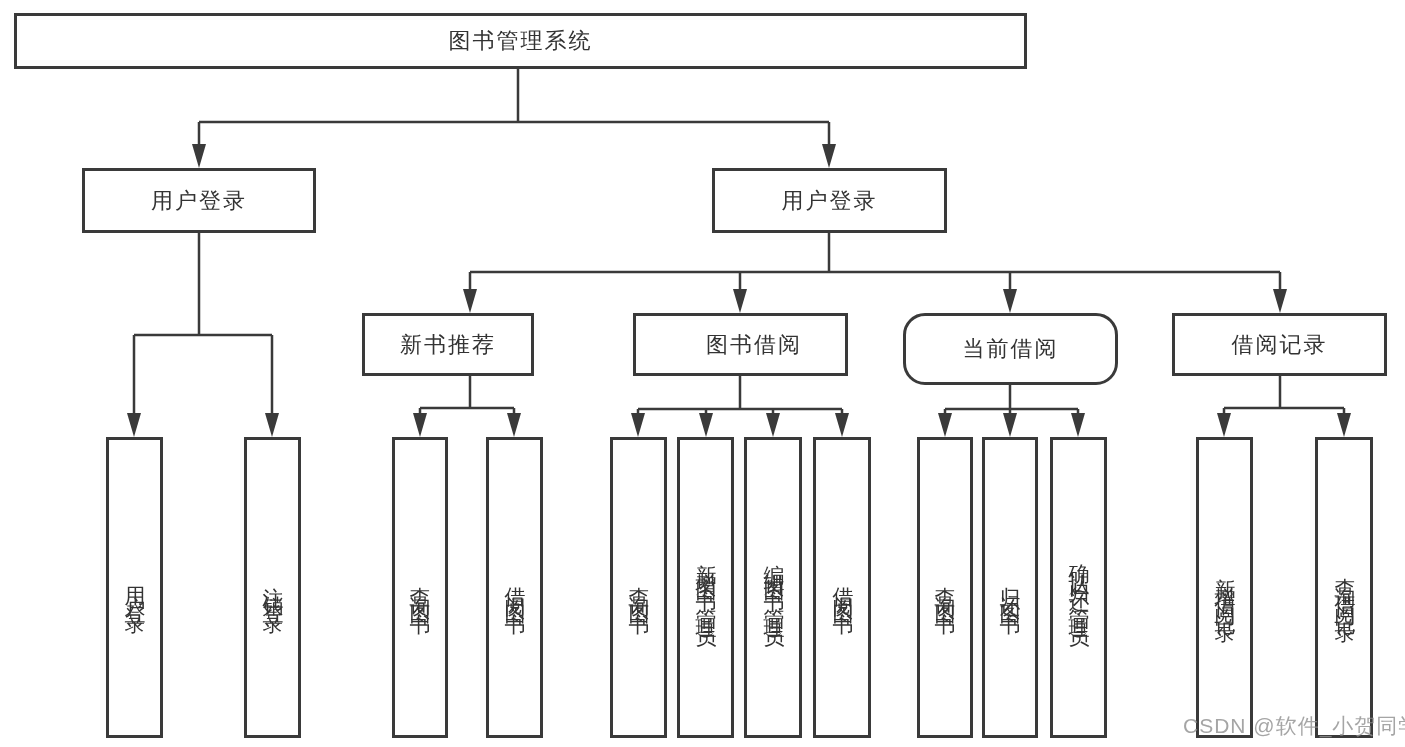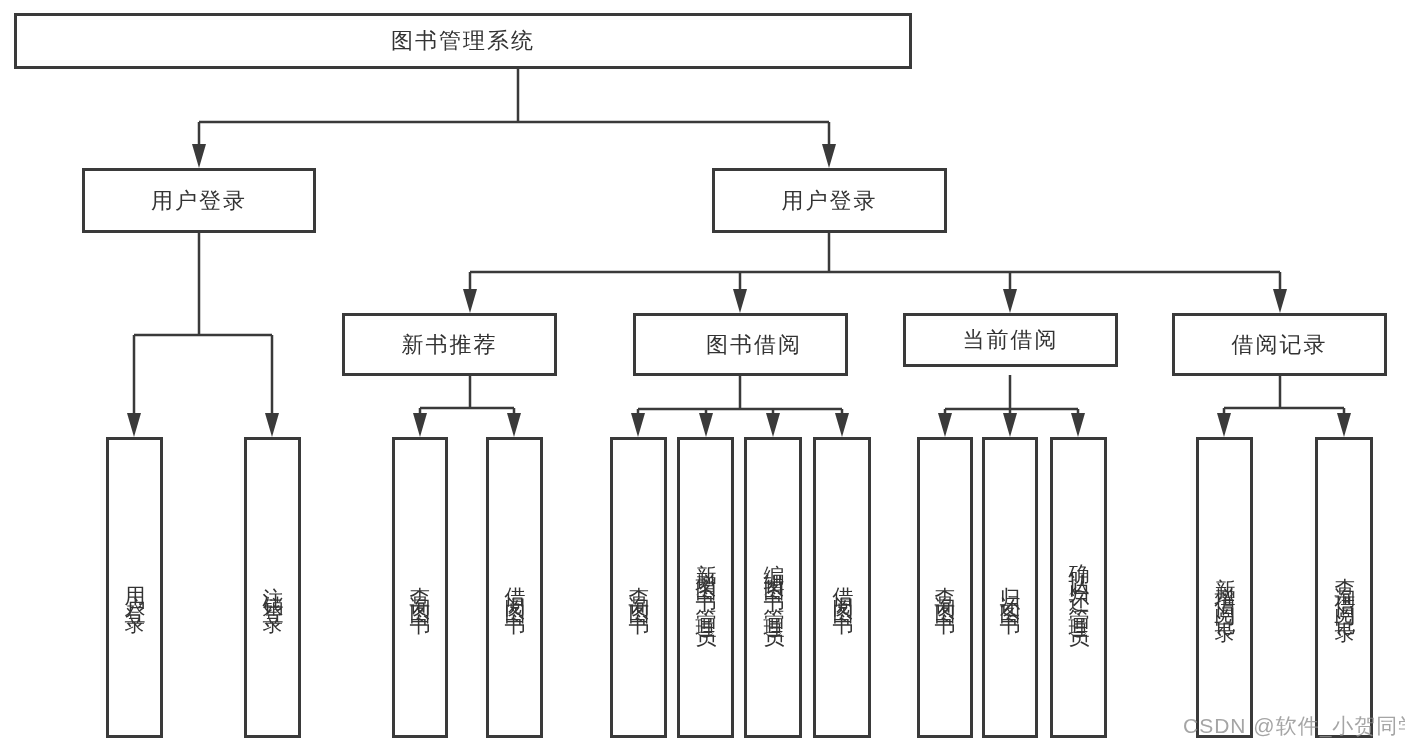--- a/index.html
+++ b/index.html
@@ -80,28 +80,28 @@
       <polygon points="766,413 780,413 773,437"></polygon>
       <polygon points="835,413 849,413 842,437"></polygon>
       <polygon points="938,413 952,413 945,437"></polygon>
       <polygon points="1003,413 1017,413 1010,437"></polygon>
       <polygon points="1071,413 1085,413 1078,437"></polygon>
       <polygon points="1217,413 1231,413 1224,437"></polygon>
       <polygon points="1337,413 1351,413 1344,437"></polygon>
     </g>
   </svg>
 
-  <div class="box hbox" style="left:14px; top:13px; width:898px; height:56px;">图书管理系统</div>
+  <div class="box hbox" style="left:14px; top:13px; width:1013px; height:56px;">图书管理系统</div>
 
   <div class="box hbox" style="left:82px; top:168px; width:234px; height:65px;">用户登录</div>
   <div class="box hbox" style="left:712px; top:168px; width:235px; height:65px;">用户登录</div>
 
-  <div class="box hbox" style="left:342px; top:313px; width:215px; height:63px;font-family:Liberation Serif, serif;">新书推荐</div>
+  <div class="box hbox" style="left:362px; top:313px; width:172px; height:63px;font-family:Liberation Serif, serif;">新书推荐</div>
   <div class="box hbox" style="left:633px; top:313px; width:215px; height:63px;padding-left:27px;">图书借阅</div>
-  <div class="box hbox" style="left:903px; top:313px; width:215px; height:54px;">当前借阅</div>
+  <div class="box hbox" style="left:903px; top:313px; width:215px; height:72px;border-radius:22px;">当前借阅</div>
   <div class="box hbox" style="left:1172px; top:313px; width:215px; height:63px;">借阅记录</div>
 
   <div class="box vbox" style="left:106px; width:57px;">用户登录</div>
   <div class="box vbox" style="left:244px; width:57px;">注销登录</div>
 
   <div class="box vbox" style="left:392px; width:56px;">查询图书</div>
   <div class="box vbox" style="left:486px; width:57px;">借阅图书</div>
 
   <div class="box vbox" style="left:610px; width:57px;">查询图书</div>
   <div class="box vbox" style="left:677px; width:57px;">新增图书（管理员）</div>

